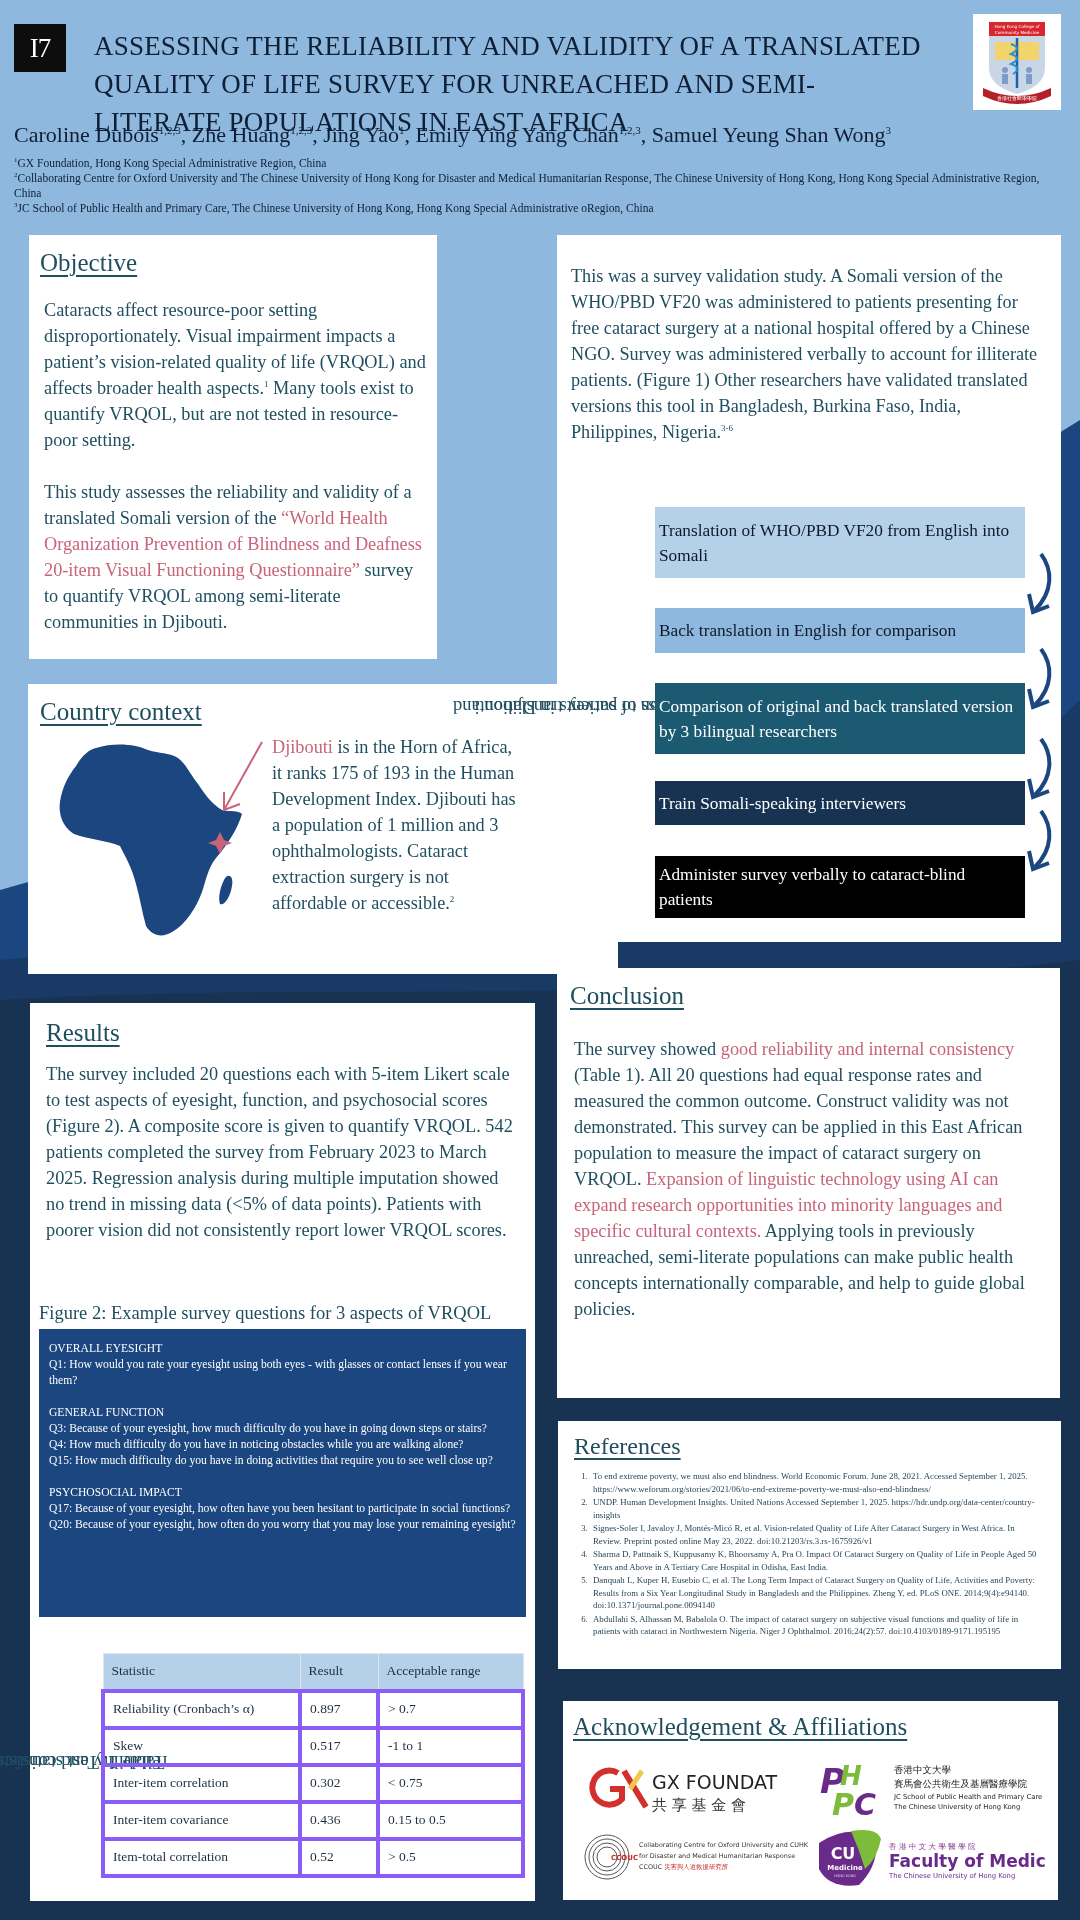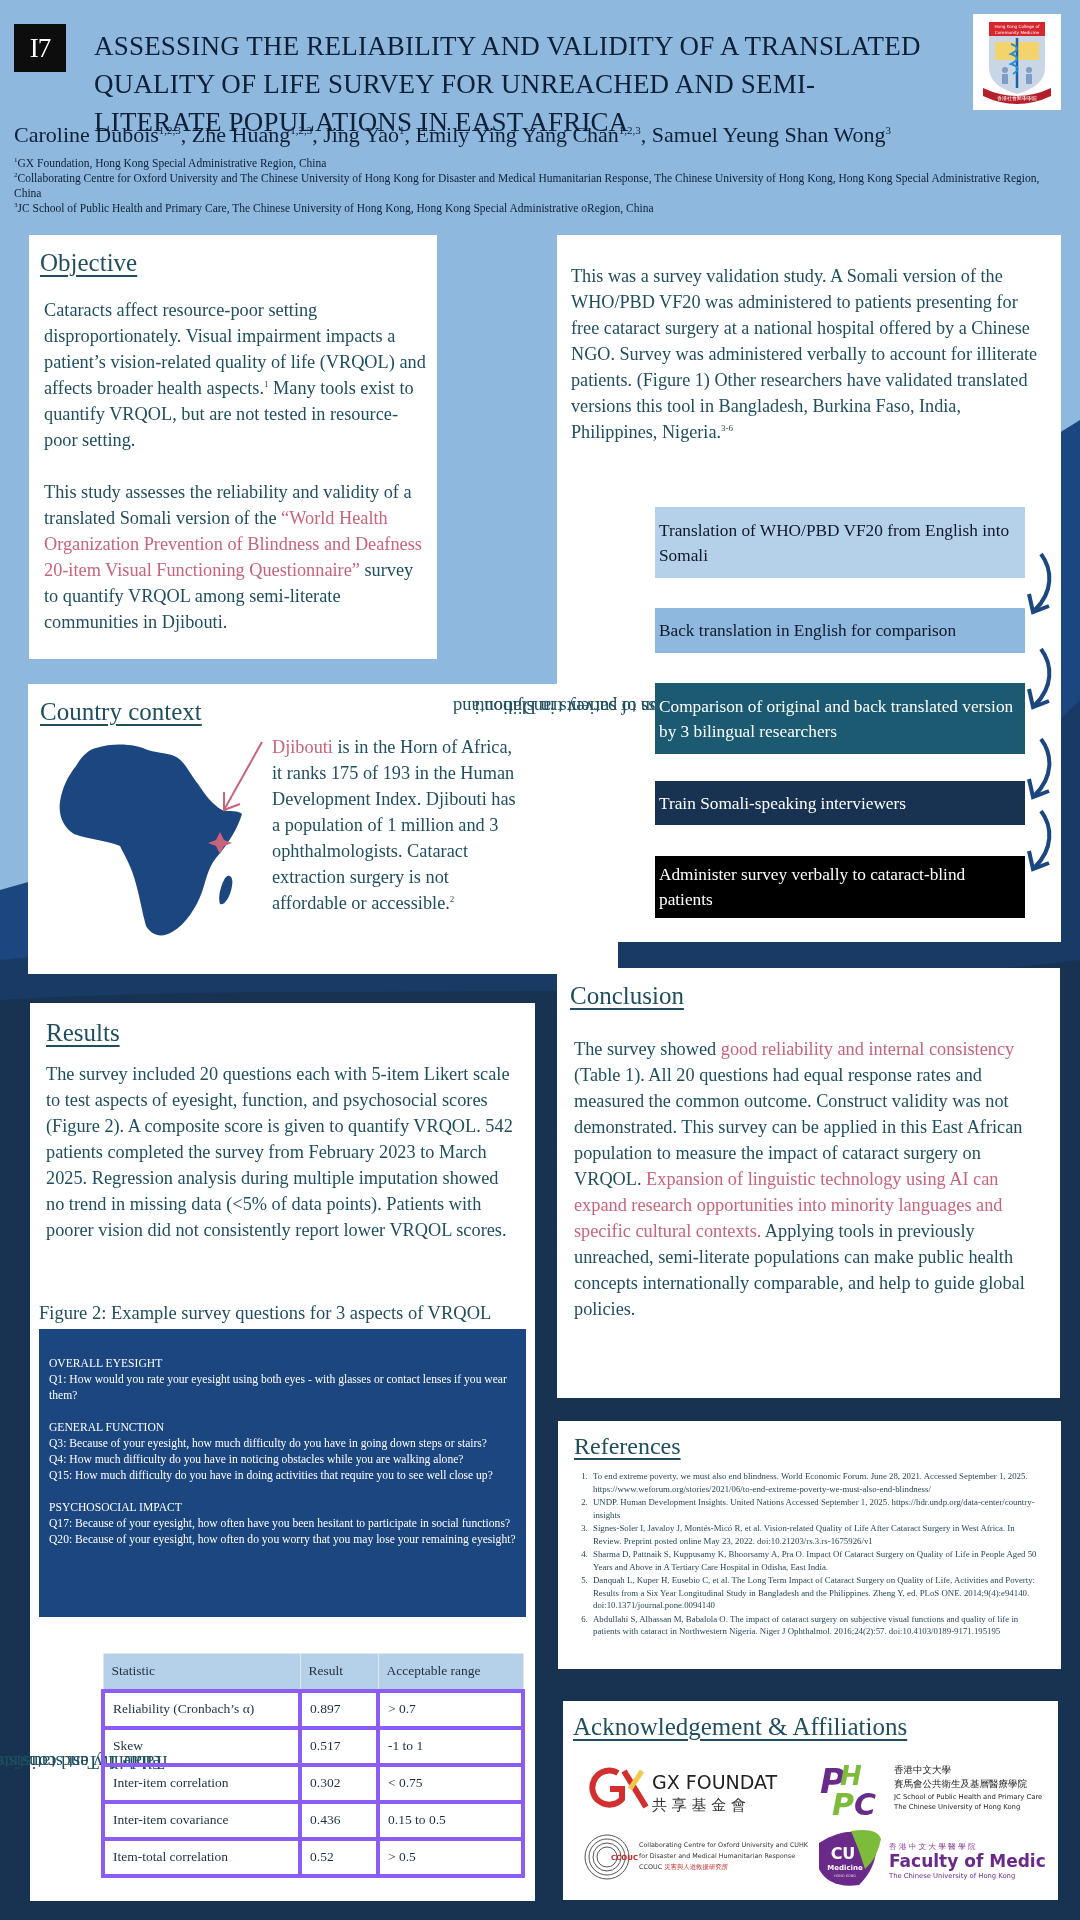--- a/index.html
+++ b/index.html
@@ -57,21 +57,21 @@
 
   #country { left: 28px; top: 684px; width: 590px; height: 290px; padding: 14px 12px; }
   #country .map { position: absolute; left: 28px; top: 56px; width: 190px; height: 200px; }
   #country .body-text { position: absolute; left: 244px; top: 50px; width: 250px; }
 
   #results { left: 30px; top: 1003px; width: 505px; height: 898px; padding: 16px 16px; }
   #results .body-text { margin-top: 14px; }
   .fig2-caption { position: absolute; left: 9px; top: 300px; font-size: 18.5px; color: #1f4e5f; white-space: nowrap; }
   .fig2-box {
     position: absolute; left: 9px; top: 326px; width: 487px; height: 288px;
-    background: #1b4680; color: #fff; padding: 27px 10px;
+    background: #1b4680; color: #fff; padding: 12px 10px;
     font-size: 11.6px; line-height: 16px;
   }
   .fig2-box .group { margin-bottom: 16px; }
   .fig2-box .group-title { font-size: 11.6px; }
 
   .table-caption {
     position: absolute; left: 10px; top: 648px; width: 54px; height: 222px;
   }
   .table-caption span {
     position: absolute; left: 50%; top: 50%;

